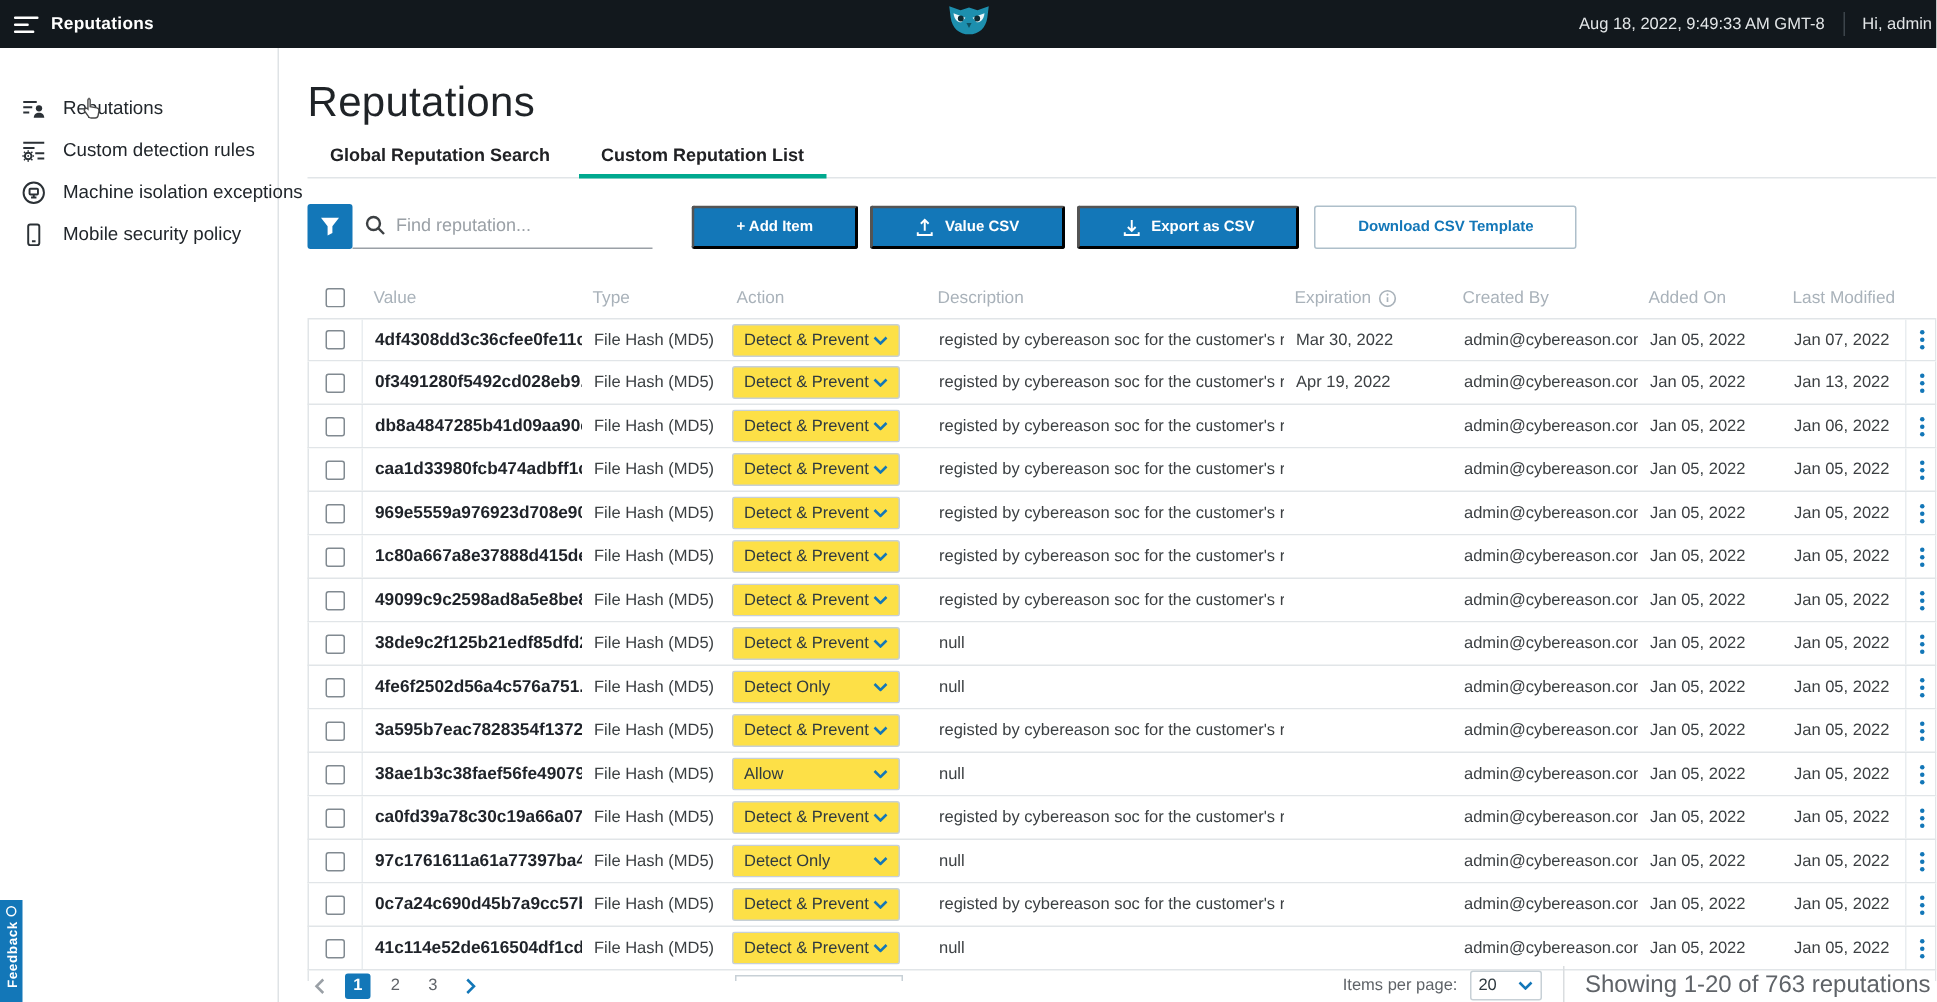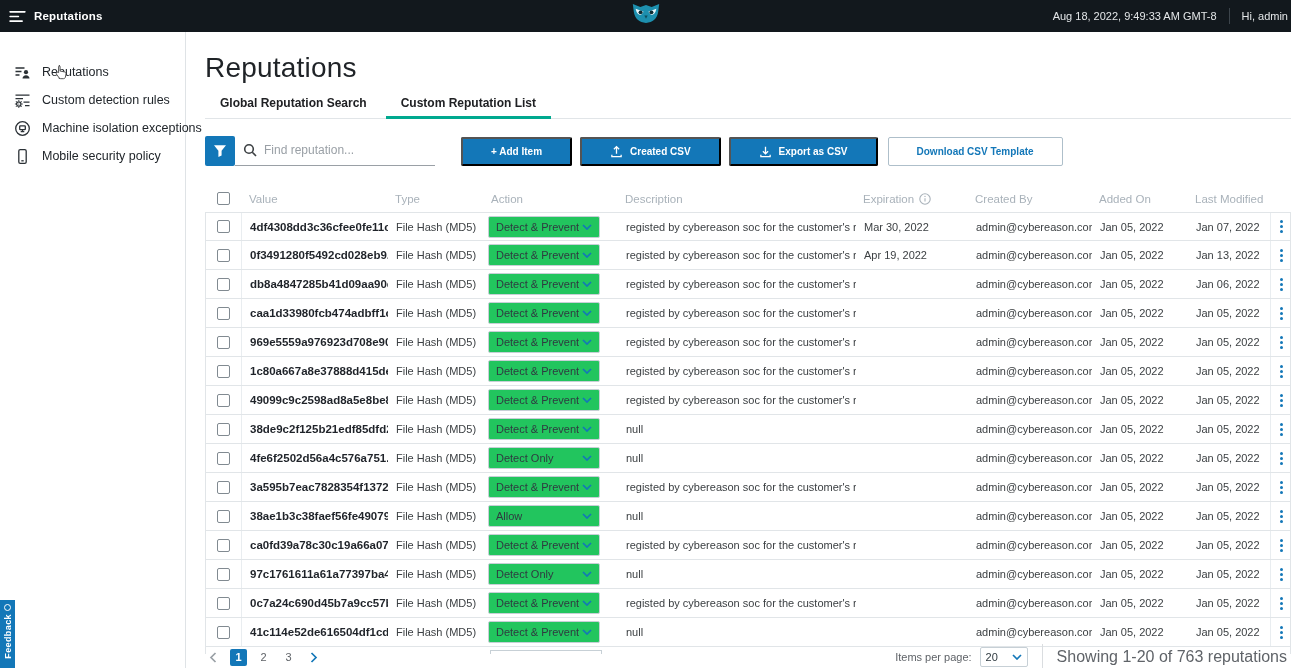--- a/index.html
+++ b/index.html
@@ -73,21 +73,21 @@
   .c-menu  { width:22px; flex:none; justify-content:center; padding-left:0; }
 
   .trow { display:flex; align-items:center; height:29px; border:1px solid #e1e5e8; border-top:none;
     background:#fff; font-size:11px; color:#3c4043; }
   .trow:first-of-type { border-top:1px solid #e1e5e8; }
   .trow .c-check { border-right:1px solid #e9edf0; height:100%; }
   .trow .c-menu { border-left:1px solid #e9edf0; height:100%; }
   .checkbox { width:13px; height:13px; border:1.6px solid #818a91; border-radius:2px;
     background:#fff; cursor:pointer; }
   .hash { font-weight:700; font-size:11.5px; color:#1f2329; }
-  .select { width:112px; height:22px; border:1px solid #c7d0d6; border-radius:2px; background:#22c55e;
+  .select { width:112px; height:22px; border:1px solid #c7d0d6; border-radius:2px; background:#fde047;
     display:flex; align-items:center; padding:0 7px; cursor:pointer; }
   .sel-label { font-size:11px; color:#2f3a40; flex:1; white-space:nowrap; }
   .kebab { display:flex; flex-direction:column; gap:2px; cursor:pointer; padding:2px; }
   .kebab i { width:3px; height:3px; border-radius:50%; background:#1377b8; }
 
   .partial-row { height:7px; border-left:1px solid #e1e5e8; border-right:1px solid #e1e5e8;
     position:relative; overflow:hidden; width:1086px; }
   .partial-row .mini-select { position:absolute; left:284px; top:3px; width:112px; height:12px;
     border:1px solid #c7d0d6; background:#fff; }
 
@@ -217,21 +217,21 @@
     </div>
     <div class="btn-group">
       <button class="btn filled">+ Add Item</button>
       <button class="btn filled">
         <span class="icon">
             <svg width="13" height="13" viewBox="0 0 14 14" fill="none" stroke="#fff" stroke-width="1.4">
               <path d="M7 9.5V1.8M4.2 4.5 7 1.7l2.8 2.8"></path>
               <path d="M2 10.5v2h10v-2"></path>
             </svg>
           </span>
-        <span>Created CSV</span>
+        <span>Value CSV</span>
       </button>
       <button class="btn filled">
         <span class="icon">
             <svg width="13" height="13" viewBox="0 0 14 14" fill="none" stroke="#fff" stroke-width="1.4">
               <path d="M7 1.8v7.7M4.2 6.8 7 9.6l2.8-2.8"></path>
               <path d="M2 10.5v2h10v-2"></path>
             </svg>
           </span>
         <span>Export as CSV</span>
       </button>

